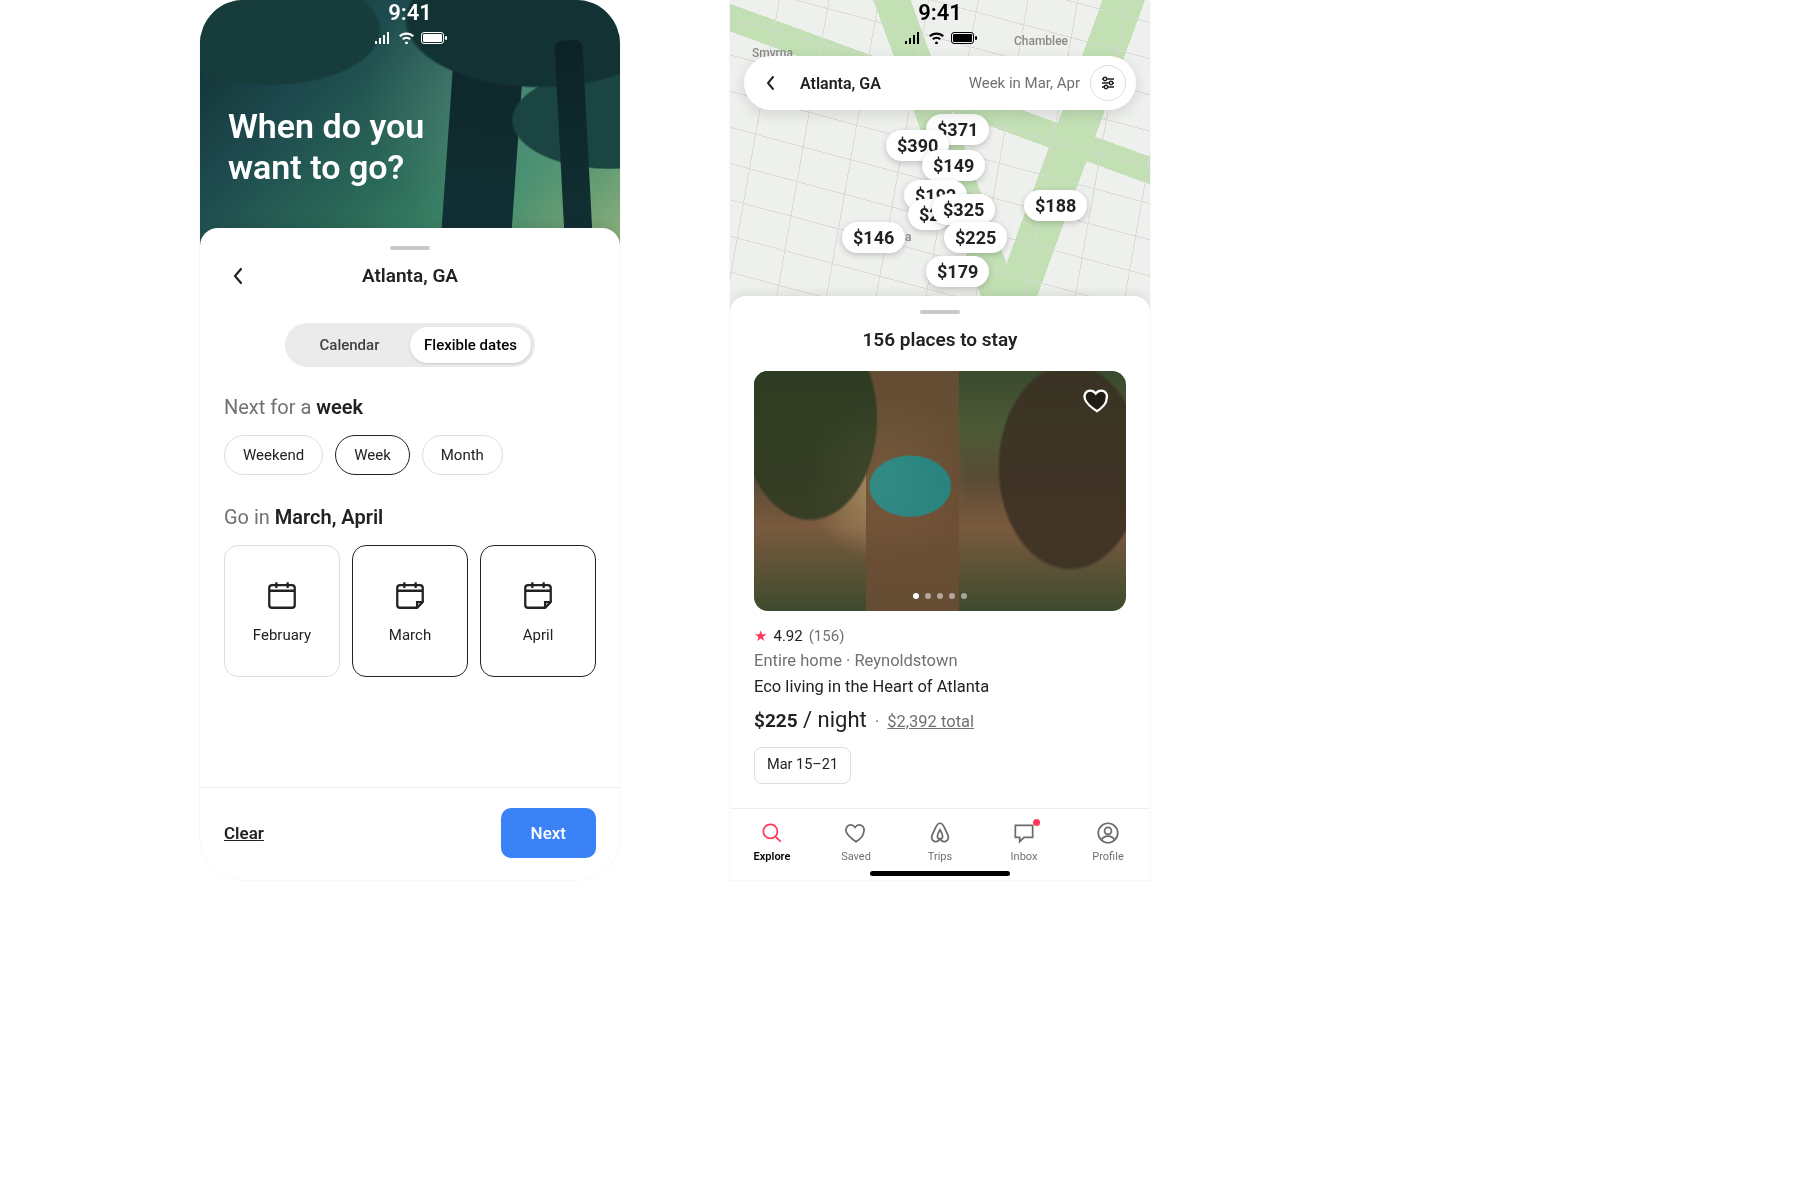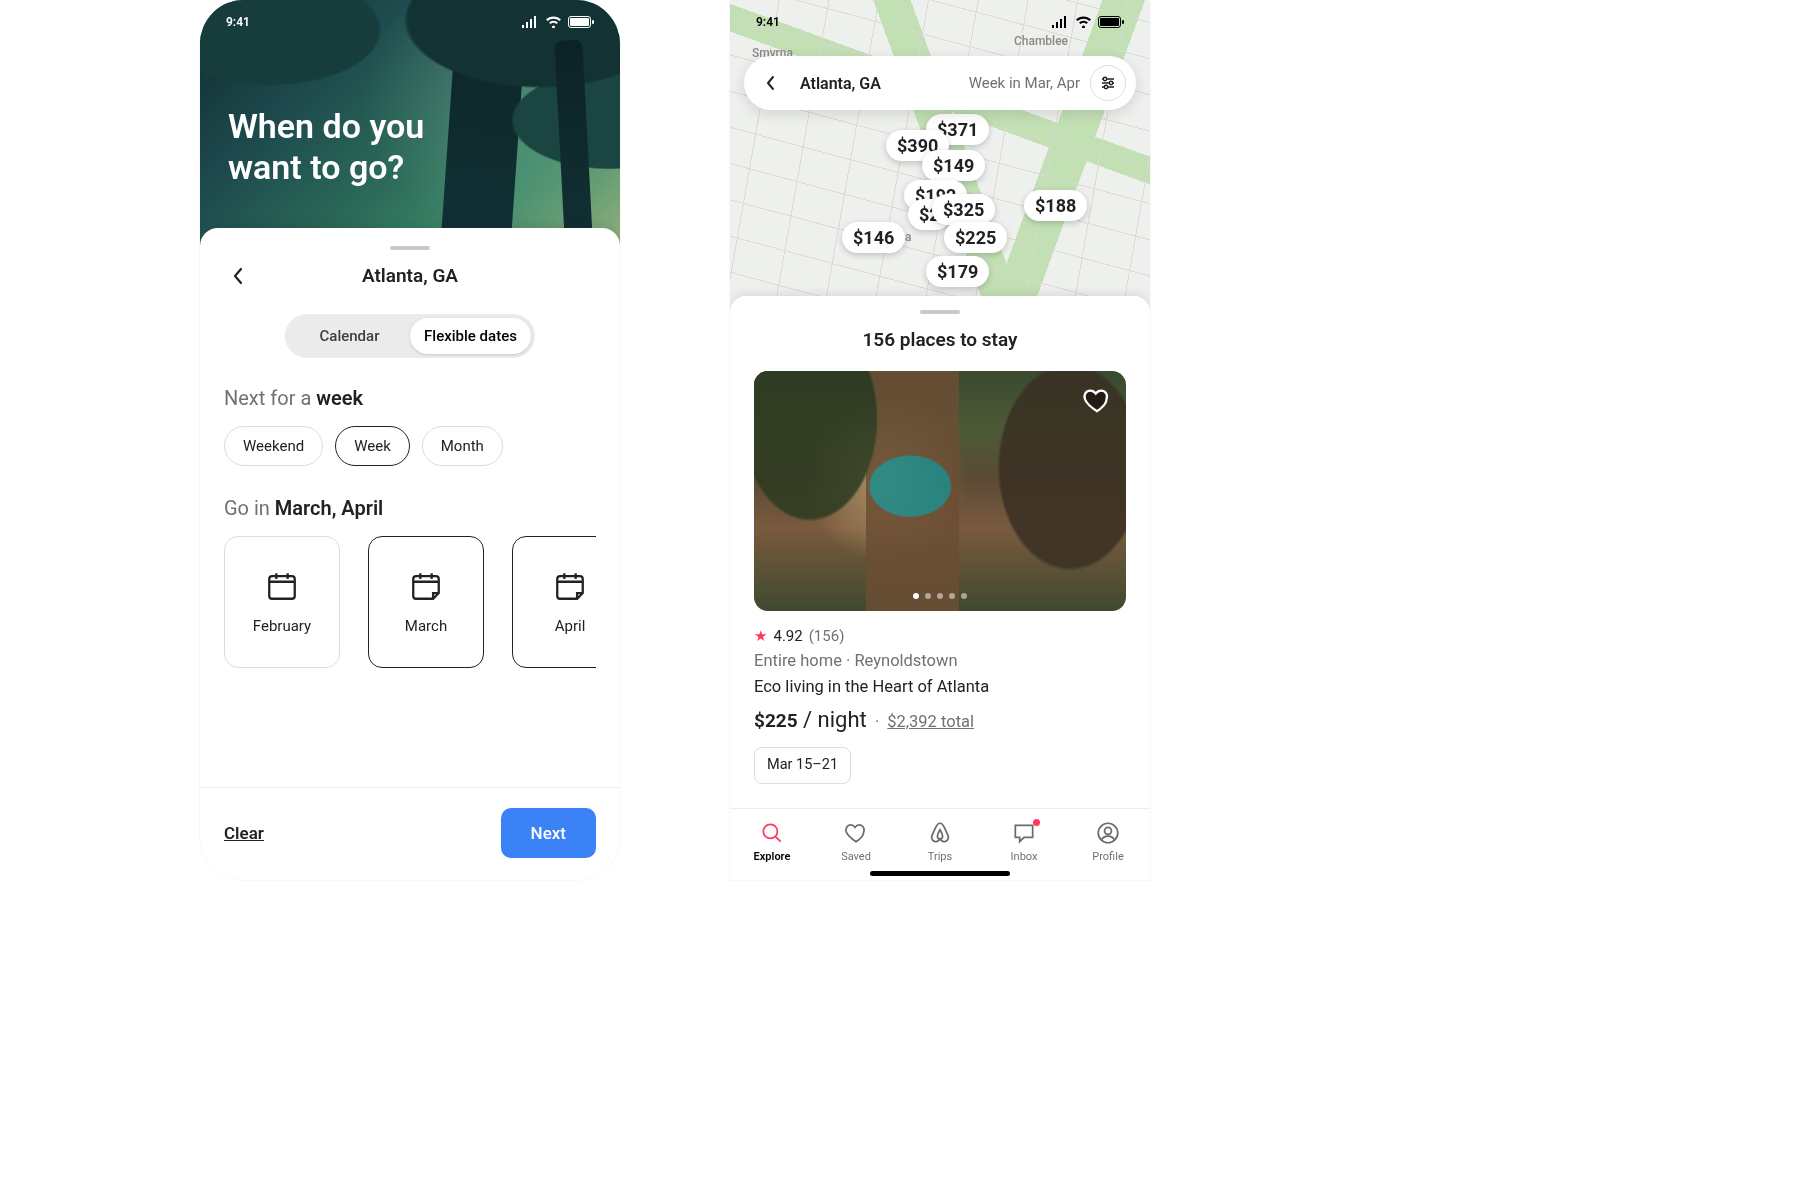--- a/index.html
+++ b/index.html
@@ -37,22 +37,23 @@
   }
   .statusbar {
     position: absolute;
     top: 0; left: 0; right: 0;
     height: 44px;
     display: flex;
     align-items: center;
     justify-content: space-between;
     padding: 0 26px;
     font-weight: 600;
-    font-size: 12px;
+    font-size: 22px;
     z-index: 30;
+    flex-direction: column;
   }
   .statusbar.light { color: #fff; }
   .statusbar.dark  { color: #000; }
   .status-icons { display: flex; gap: 6px; align-items: center; }
   .status-icons svg { display: block; }
 
   
   .hero {
     position: absolute;
     top: 0; left: 0; right: 0; height: 245px;
@@ -108,21 +109,21 @@
   }
   .sheet-header .back {
     position: absolute; left: 0;
     width: 28px; height: 28px;
     display: flex; align-items: center; justify-content: center;
   }
   .sheet-title { font-size: 19px; font-weight: 600; }
 
   .segmented {
     width: 250px;
-    margin: 3px auto 28px;
+    margin: 12px auto 28px;
     background: var(--pill-bg);
     border-radius: 999px;
     padding: 4px;
     display: flex;
   }
   .segmented > div {
     flex: 1;
     text-align: center;
     padding: 9px 4px;
     font-size: 15px;
@@ -146,21 +147,21 @@
   .pill-row { display: flex; gap: 12px; margin-bottom: 30px; }
   .pill {
     padding: 10px 18px;
     border: 1px solid var(--border);
     border-radius: 999px;
     font-size: 15px;
     text-align: center;
   }
   .pill.selected { border: 1.5px solid var(--border-strong); }
 
-  .month-row { display: flex; gap: 28px; overflow: hidden; }
+  .month-row { display: flex; gap: 12px; overflow: hidden; }
   .month-card {
     width: 116px; height: 132px; flex: 0 0 auto;
     border: 1px solid var(--border);
     border-radius: 14px;
     display: flex; flex-direction: column;
     align-items: center; justify-content: center;
     gap: 14px;
     font-size: 15px;
   }
   .month-card.selected { border: 1.5px solid var(--border-strong); }

